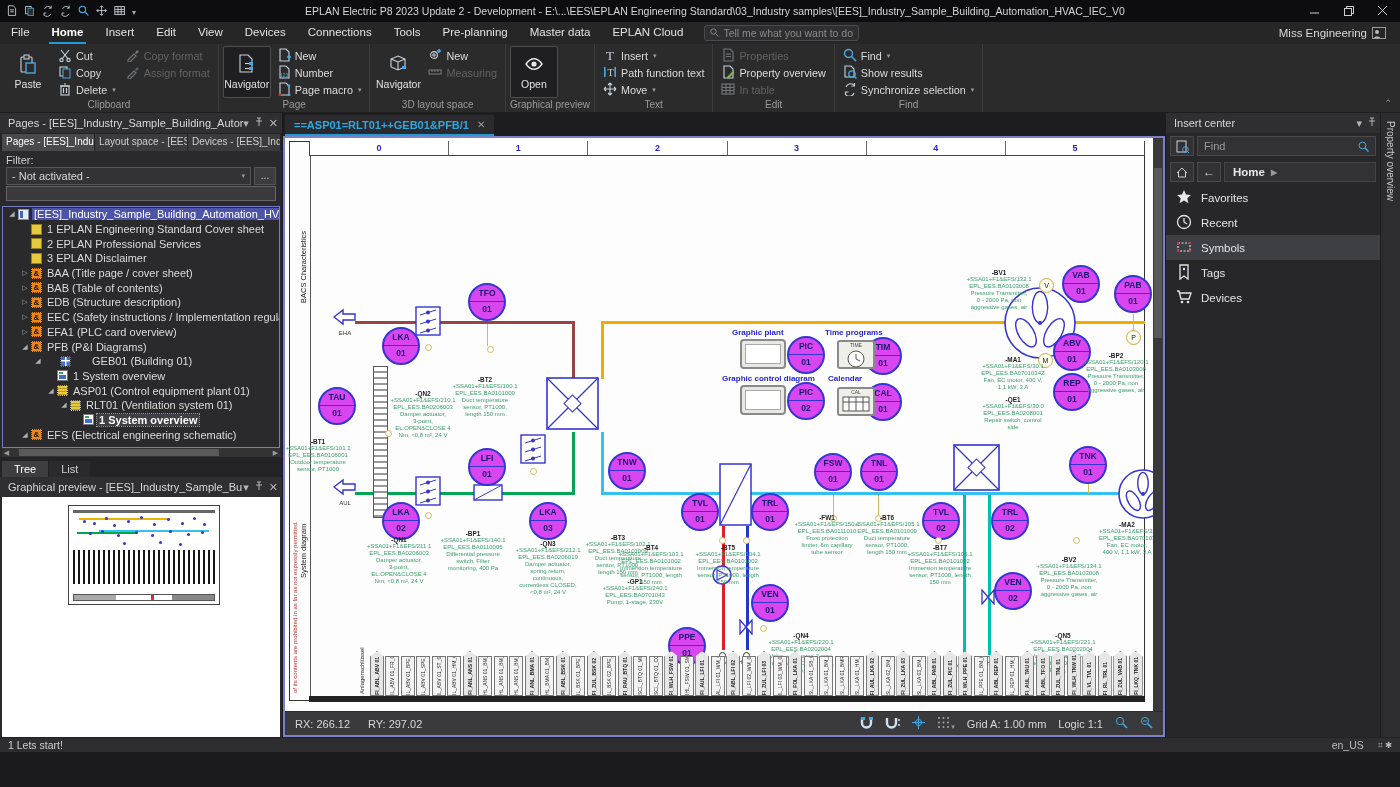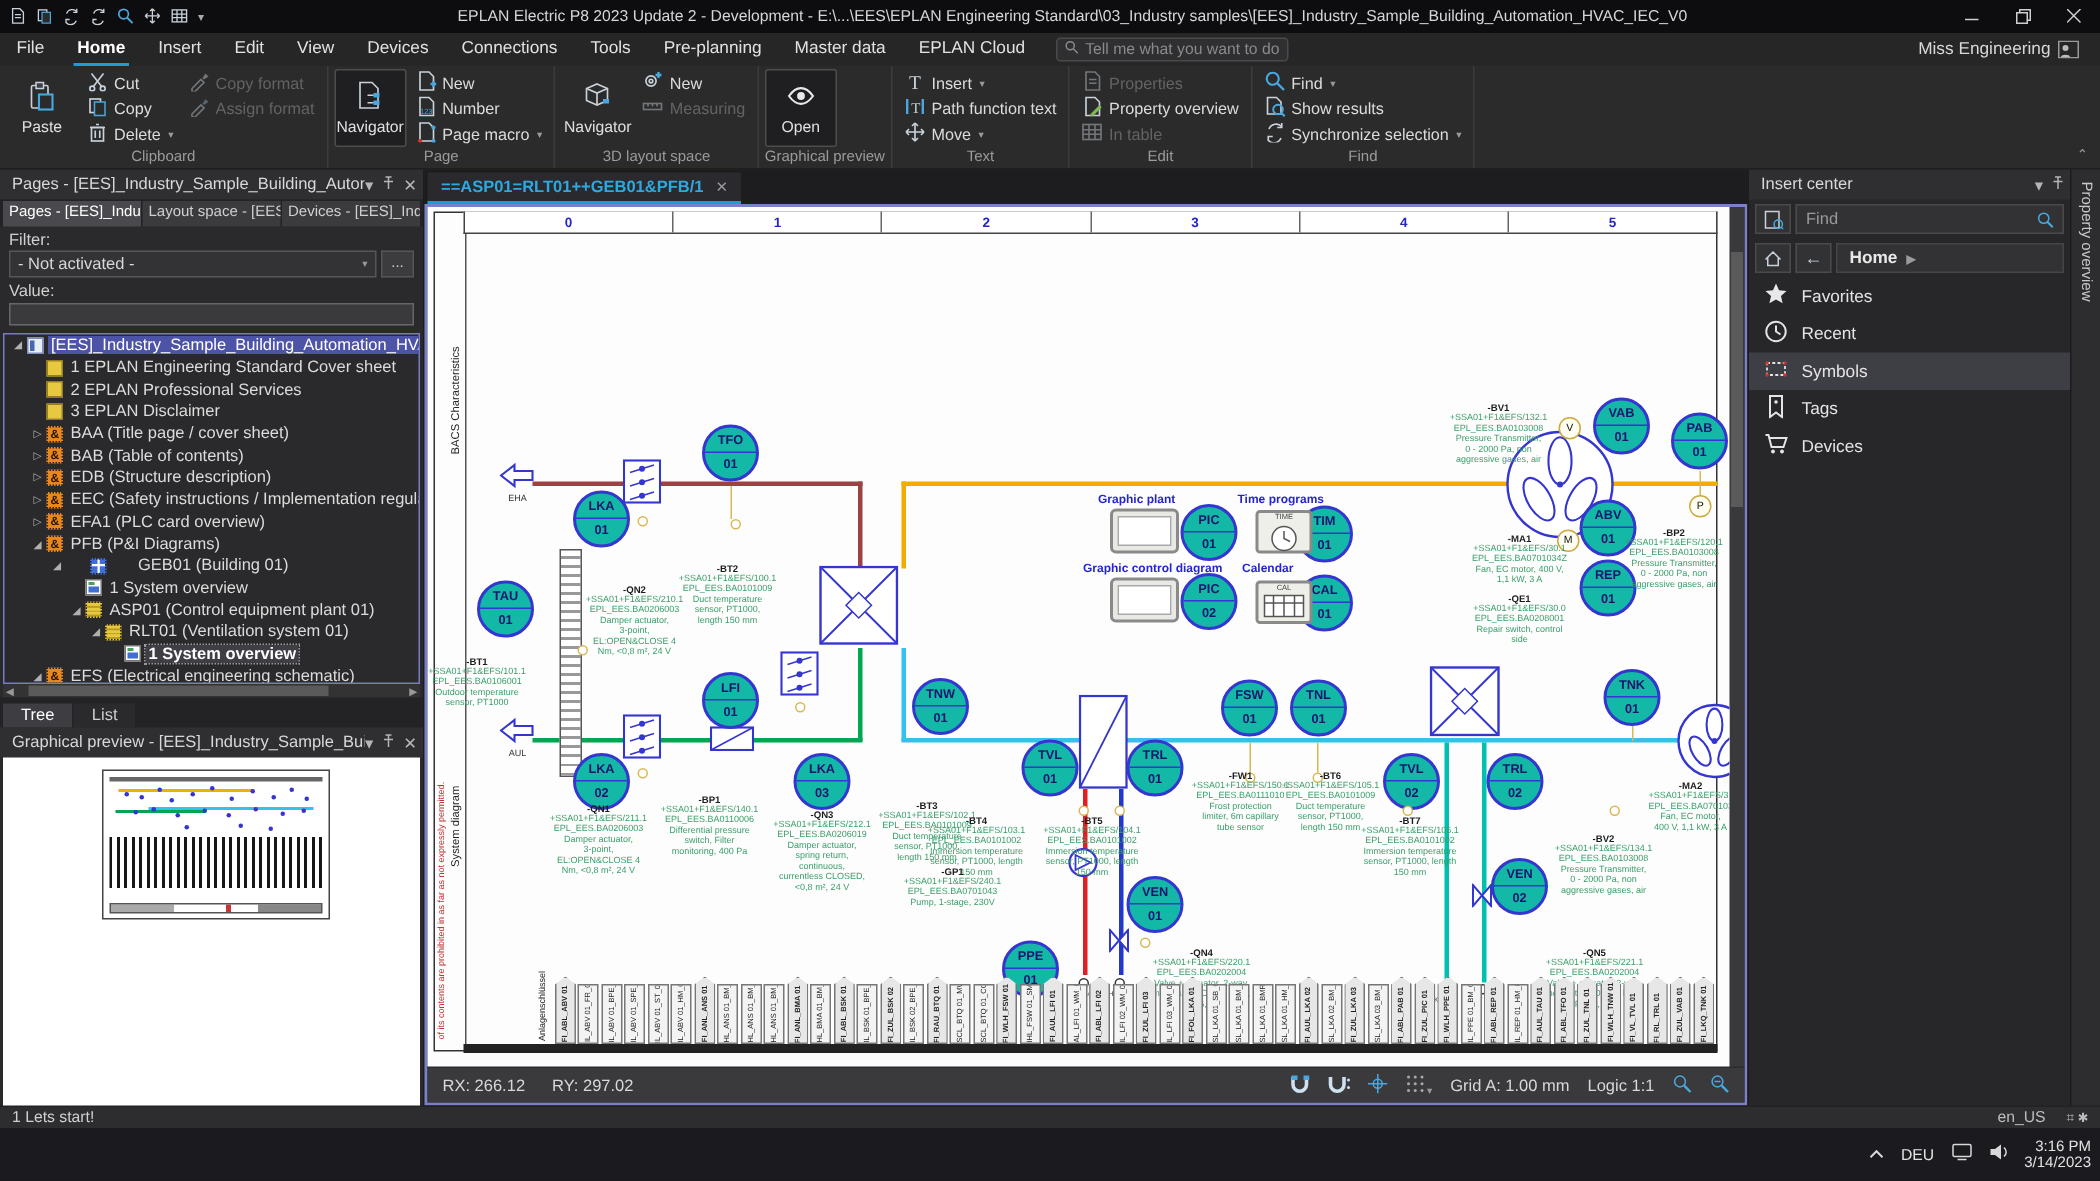--- a/index.html
+++ b/index.html
@@ -105,21 +105,21 @@
 
   
   .frame { position:absolute; left:4px; top:3px; width:856px; height:560px; border:1px solid #333; }
   .frame .inner-l { position:absolute; left:20px; top:0; bottom:0; border-left:1px solid #555; }
   .ruler { position:absolute; left:24px; top:3px; width:836px; height:15px; display:flex; border:1px solid #444; border-top:none; background:#fff; }
   .rcell { flex:1; border-left:1px solid #666; text-align:center; font-size:9px; font-weight:bold; color:#2525c8; line-height:14px; }
   .rcell:first-child { border-left:none; }
   .vtext { position:absolute; transform:rotate(-90deg); transform-origin:0 0; white-space:nowrap; font-size:7.5px; color:#222; }
   .vtext.red { color:#c23030; font-size:6px; }
   .ln { position:absolute; }
-  .bub { position:absolute; width:38px; height:38px; border:2px solid #3535cf; border-radius:50%; background:#14b8a6; text-align:center; }
+  .bub { position:absolute; width:38px; height:38px; border:2px solid #3535cf; border-radius:50%; background:#d946ef; text-align:center; }
   .bub .bl { display:block; height:16px; line-height:17px; font-size:8.5px; font-weight:bold; color:#16166e; }
   .bub .bn { display:block; height:16px; line-height:15px; font-size:8.5px; font-weight:bold; color:#16166e; border-top:1.4px solid #3535cf; }
   .sc { position:absolute; width:15px; height:15px; border:1.4px solid #cfa93c; border-radius:50%; background:#fffef2;
         font-size:7px; line-height:13px; text-align:center; color:#111; }
   .dot { position:absolute; width:7px; height:7px; border:1.3px solid #d8b855; border-radius:50%; background:#fff; }
   .ann { position:absolute; font-size:6px; line-height:7px; text-align:center; color:#3a9e6a; }
   .ann .ref { color:#1c1c1c; font-weight:bold; font-size:6.4px; display:block; }
   .blab { position:absolute; font-size:8px; font-weight:bold; color:#2525cf; white-space:nowrap; }
   .tags { position:absolute; left:85px; top:513px; width:773px; height:45px; display:flex; gap:1.5px; align-items:flex-end; }
   .tag { flex:1; height:40px; background:#f3f3f3; border:0.5px solid #777; display:flex; align-items:flex-end; justify-content:center; overflow:hidden; }
@@ -552,21 +552,20 @@
           <div class="ptab">Devices - [EES]_Indus...</div>
         </div>
       <div class="flabel">Filter:</div>
       <div class="frow">
         <div class="fselect">
           <span>- Not activated -</span>
             <span class="dd">▾</span>
         </div>
         <div class="fmore">...</div>
       </div>
-      <div class="flabel">Value:</div>
       <div class="vinput"></div>
       <div class="tree" id="treeBox">
           <div class="trow sel" style="padding-left: 4px;">
             <span class="arr">◢</span>
             <span class="ti project"></span>
             <span class="lbl">[EES]_Industry_Sample_Building_Automation_HVAC_IEC_V0</span>
           </div>
           <div class="trow" style="padding-left: 17px;">
             <span class="arr"></span>
             <span class="ti page-y"></span>
@@ -1420,32 +1419,14 @@
 
   <div class="appstatus">
     <span>1 Lets start!</span>
     <div class="as-r">
       <span>en_US</span>
       <span style="font-size:9px">⌗ ✱</span>
     </div>
   </div>
 
   <div class="taskbar">
-    <div class="tb-right">
-      <span><svg width="10" height="7">
-            <path d="M1 5.5 5 1.5 9 5.5" fill="none" stroke="#d8d8d8" stroke-width="1.3"></path>
-          </svg></span>
-      <span>DEU</span>
-      <span><svg width="14" height="12">
-            <rect x="1" y="1" width="12" height="8" rx="1" fill="none" stroke="#d8d8d8"></rect>
-            <line x1="4" y1="11" x2="10" y2="11" stroke="#d8d8d8"></line>
-          </svg></span>
-      <span><svg width="13" height="12">
-            <path d="M1 4h3l4-3v10l-4-3H1z" fill="#d8d8d8"></path>
-            <path d="M10 3c2 2 2 4 0 6" fill="none" stroke="#d8d8d8"></path>
-          </svg></span>
-      <div class="clockbox">
-        <div>3:16 PM</div>
-        <div>3/14/2023</div>
-      </div>
-    </div>
   </div>
 </div>
 
 </body></html>

